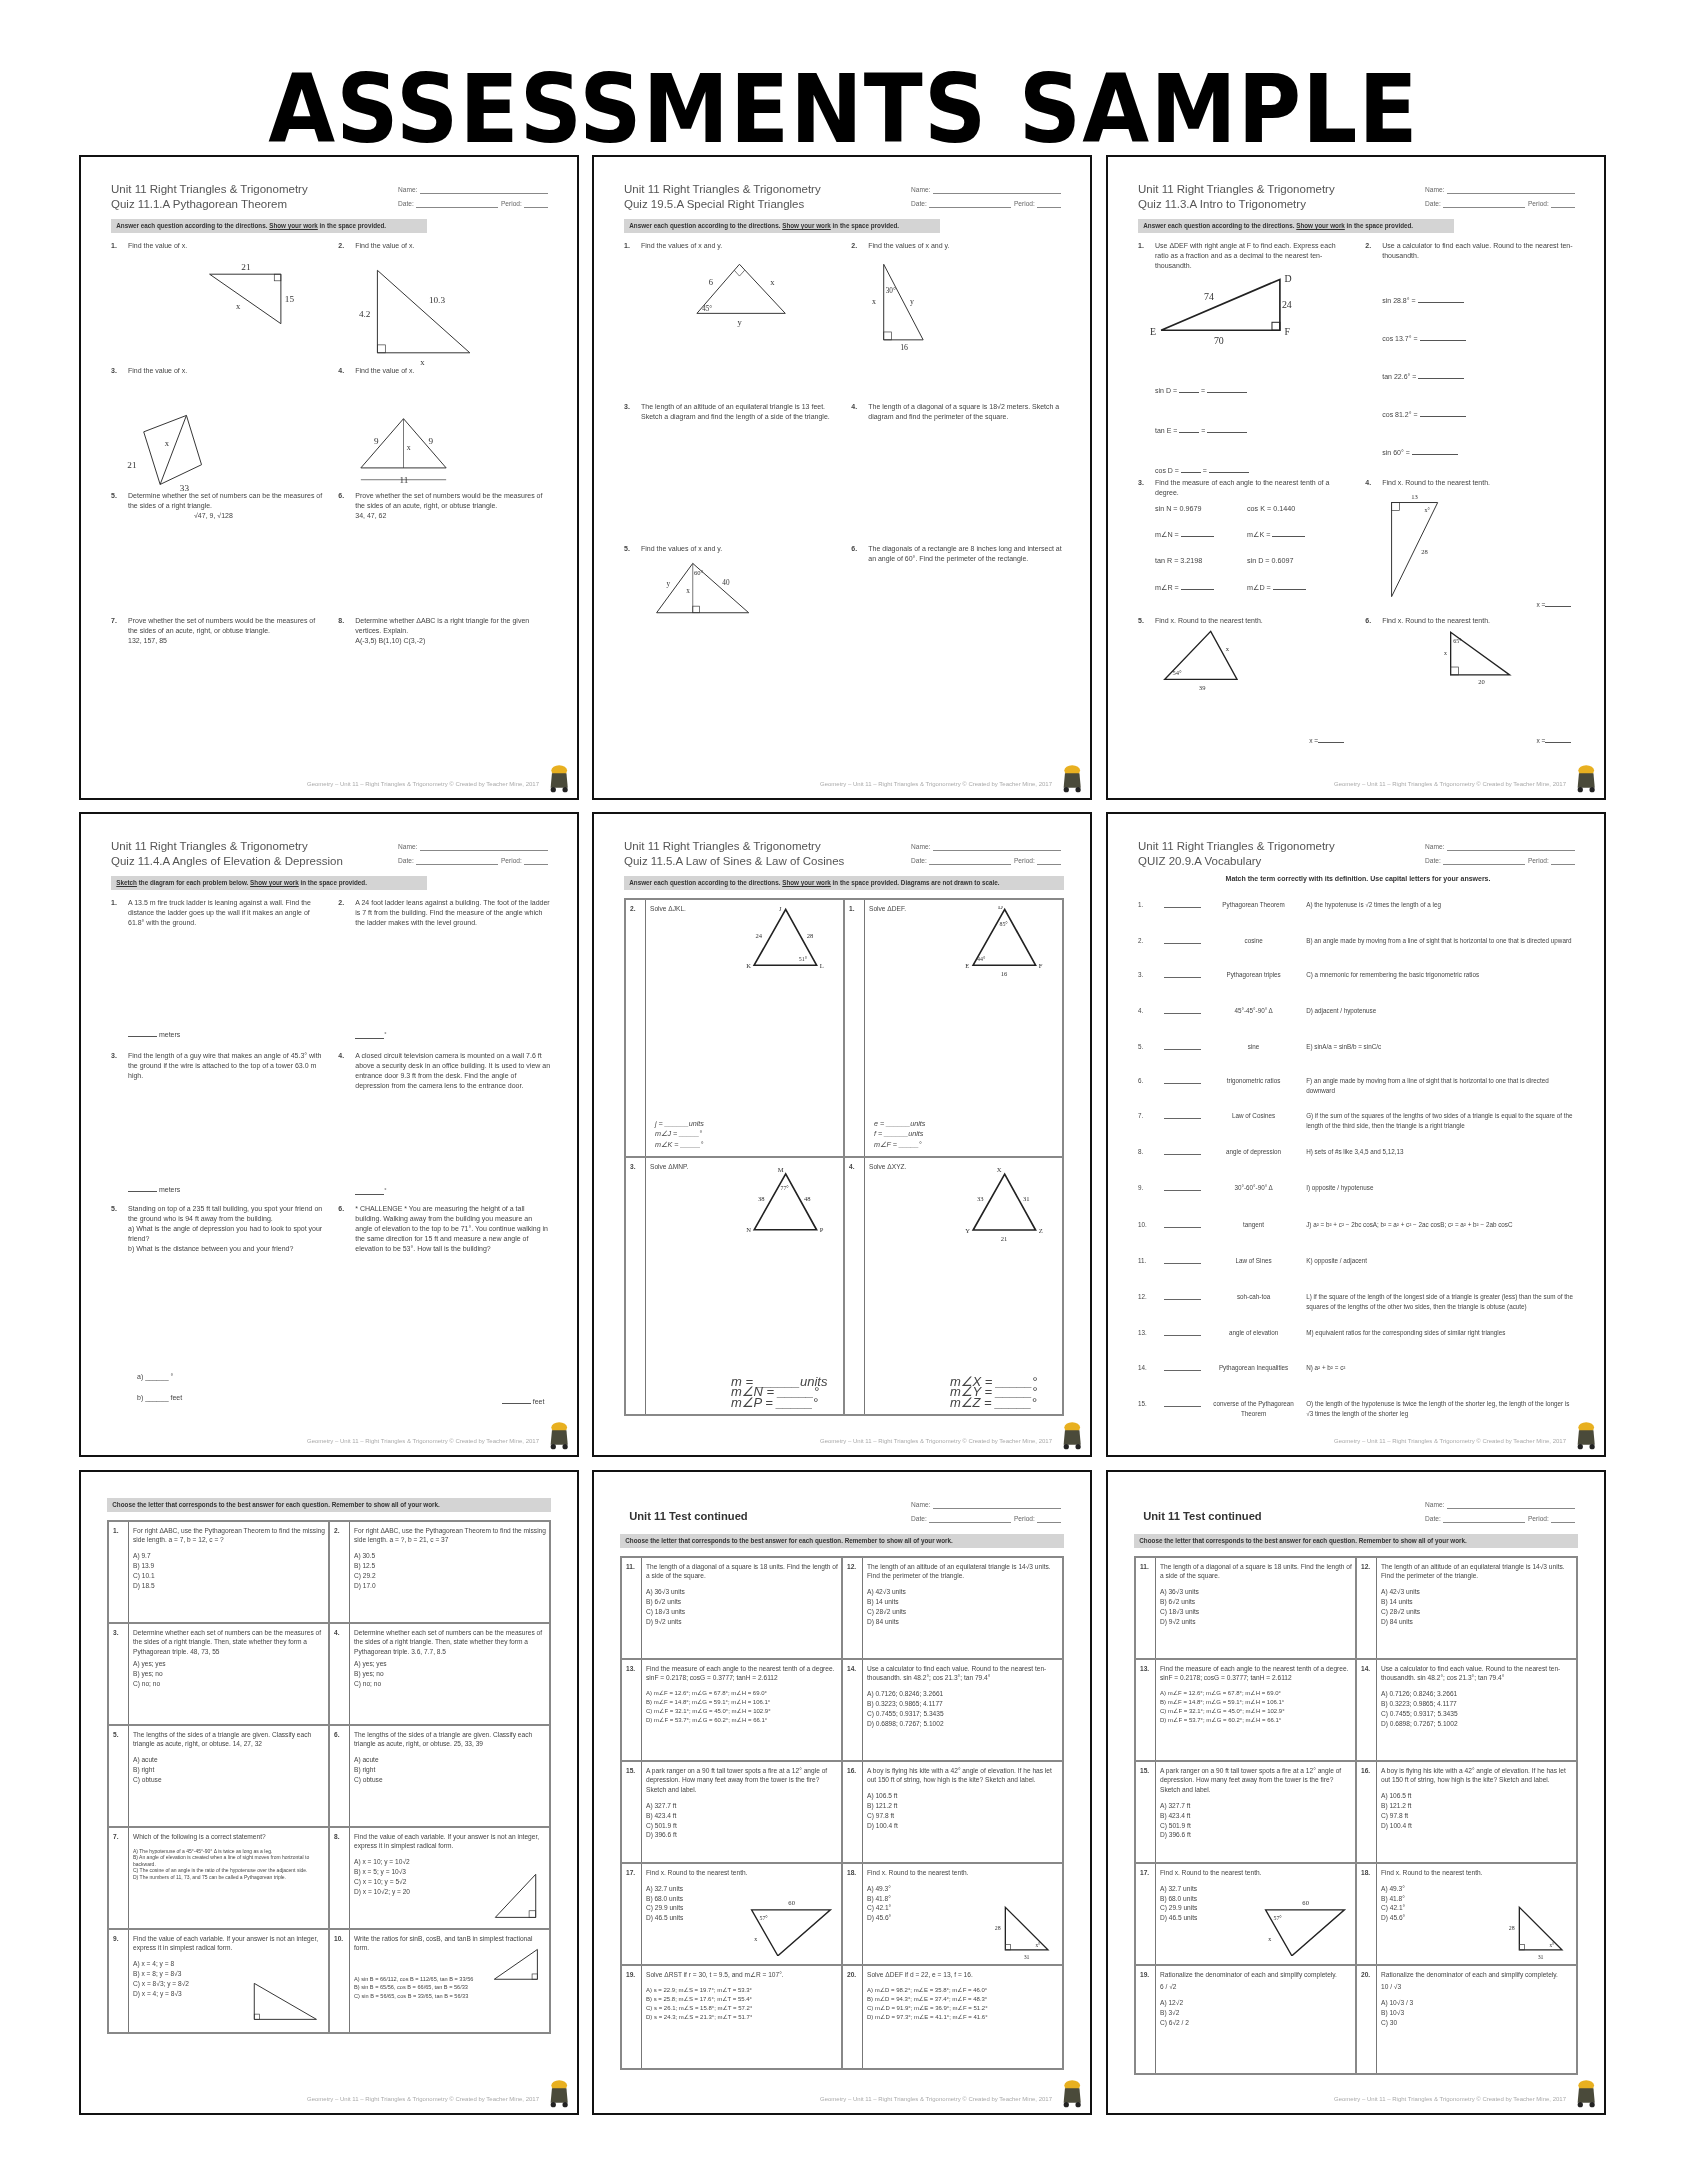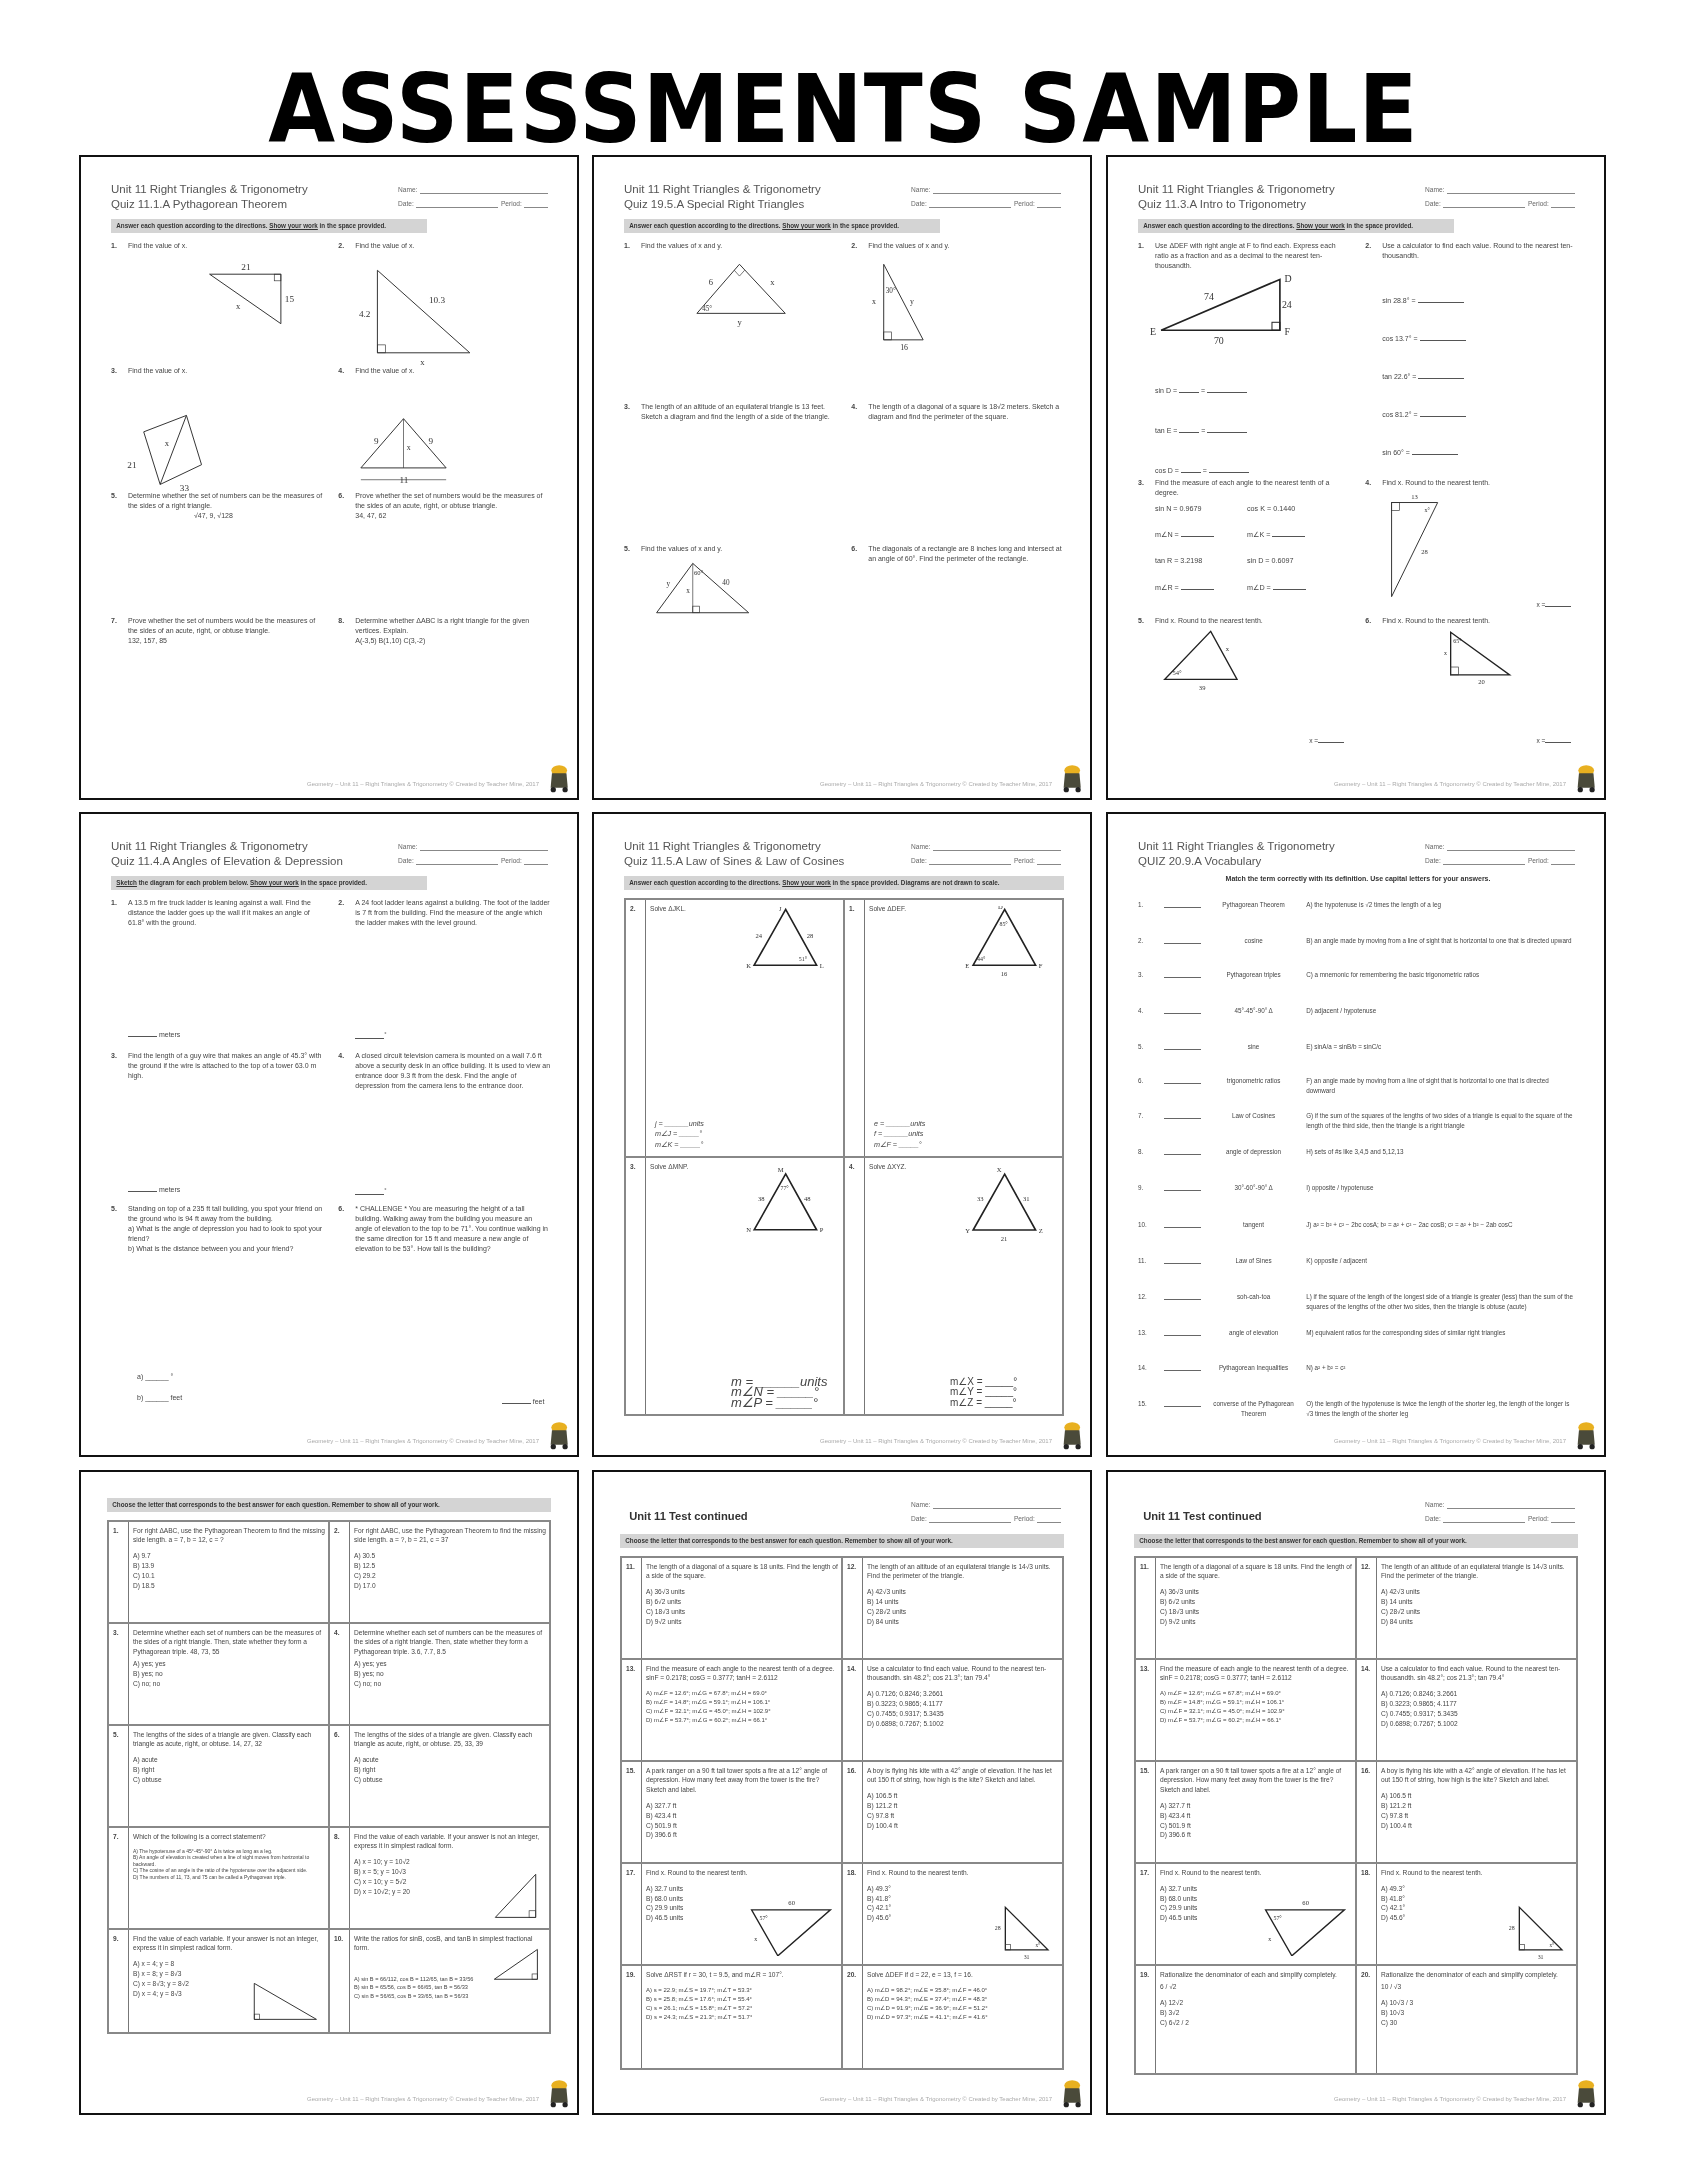--- a/index.html
+++ b/index.html
@@ -480,21 +480,21 @@
           <span>Solve ΔXYZ.</span>
         <svg style="position:absolute;left:115px;top:6.6px;font-size:10px" width="92" height="86" viewBox="0 0 140 130">
             <polygon points="20,100 68,15 115,100" fill="none" stroke="#222" stroke-width="2.5"></polygon>
             <text x="56" y="12" font-size="10">X</text>
             <text x="8" y="104" font-size="10">Y</text>
             <text x="120" y="104" font-size="10">Z</text>
             <text x="26" y="56" font-size="10">33</text>
             <text x="96" y="56" font-size="10">31</text>
             <text x="62" y="116" font-size="10">21</text>
           </svg>
-        <div style="position:absolute;left:105px;bottom:5.3px;line-height:10.5px;font-size:10px;">
+        <div style="position:absolute;left:105px;bottom:5.3px;line-height:10.5px;font-size:13px;font-style:italic">
             <div>m∠X = _____°</div>
             <div>m∠Y = _____°</div>
             <div>m∠Z = _____°</div>
           </div>
         </div>
     </div>
   </div>
   <div class="footer">Geometry – Unit 11 – Right Triangles &amp; Trigonometry © Created by Teacher Mine, 2017</div>
   <svg class="pot" viewBox="0 0 34 44">
       <ellipse cx="17" cy="10" rx="12" ry="8" fill="#e8b020"></ellipse>

